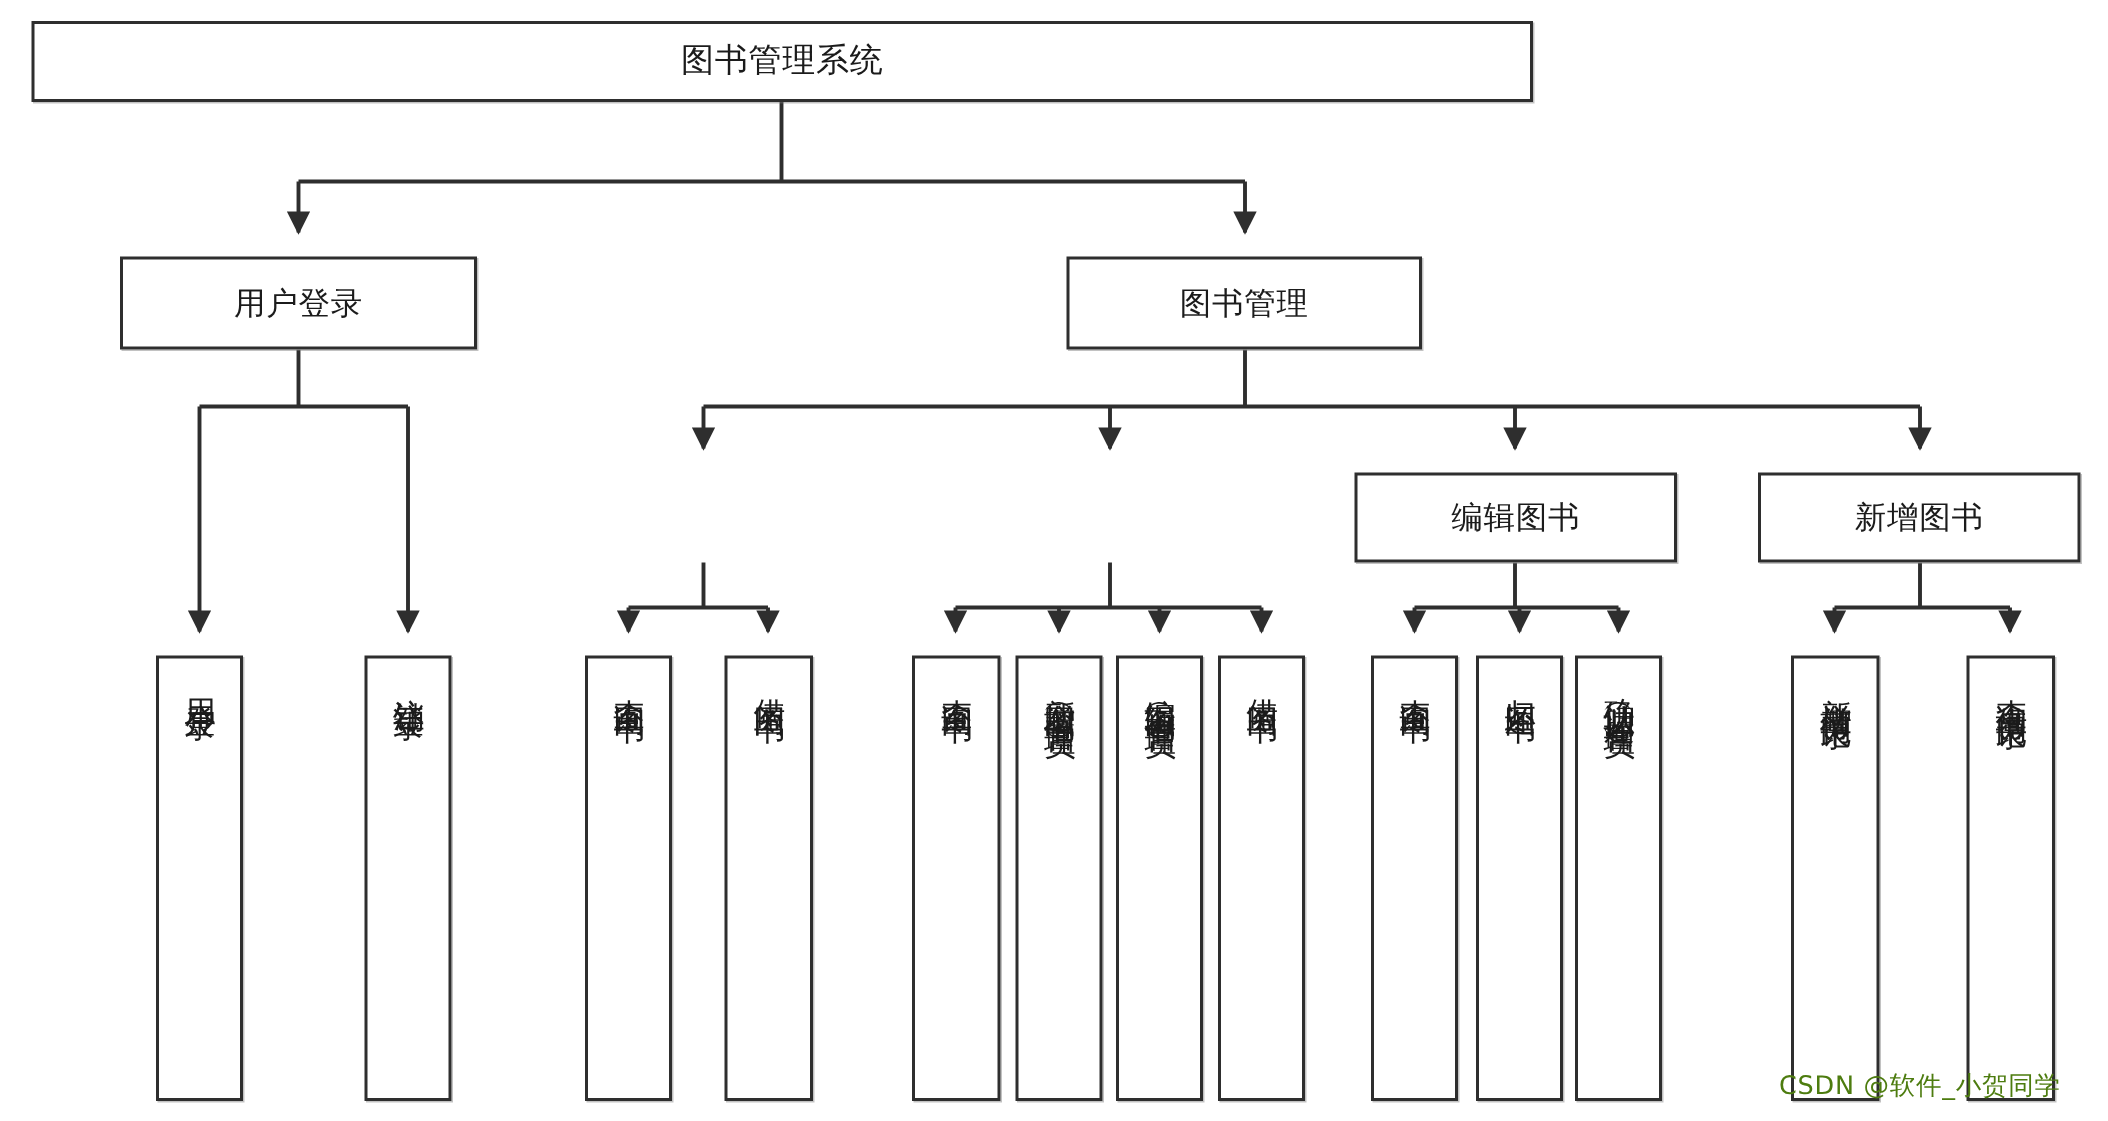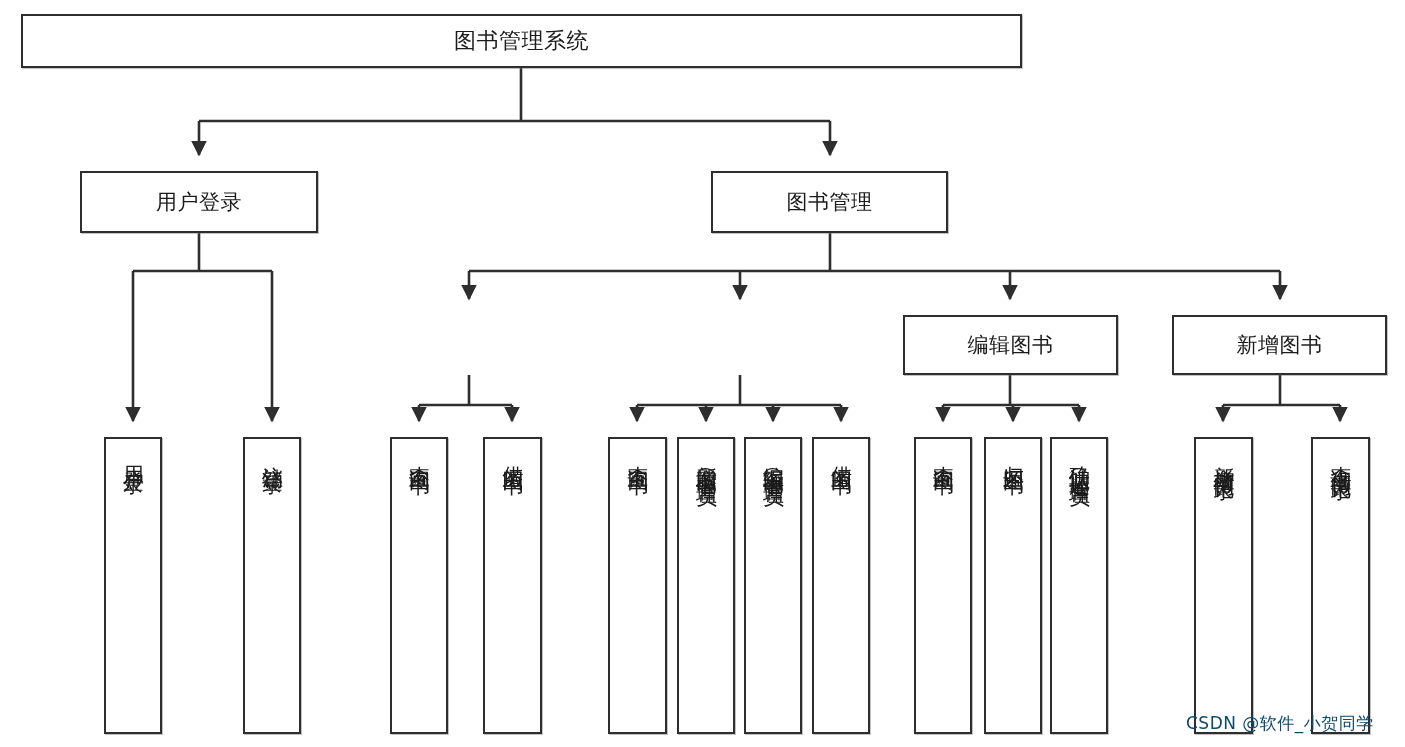--- a/index.html
+++ b/index.html
@@ -56,21 +56,21 @@
     text-orientation: upright;
     font-size: 21px;
     letter-spacing: 3px;
     line-height: 1;
   }
   #watermark {
     position: absolute;
     left: 1186px;
     top: 712px;
     font-size: 17px;
-    color: #0c4a6e;
+    color: #4d7c0f;
     letter-spacing: 0.5px;
     white-space: nowrap;
     pointer-events: none;
   }
 </style>
 </head>
 <body>
 
 <div id="canvas">
 

